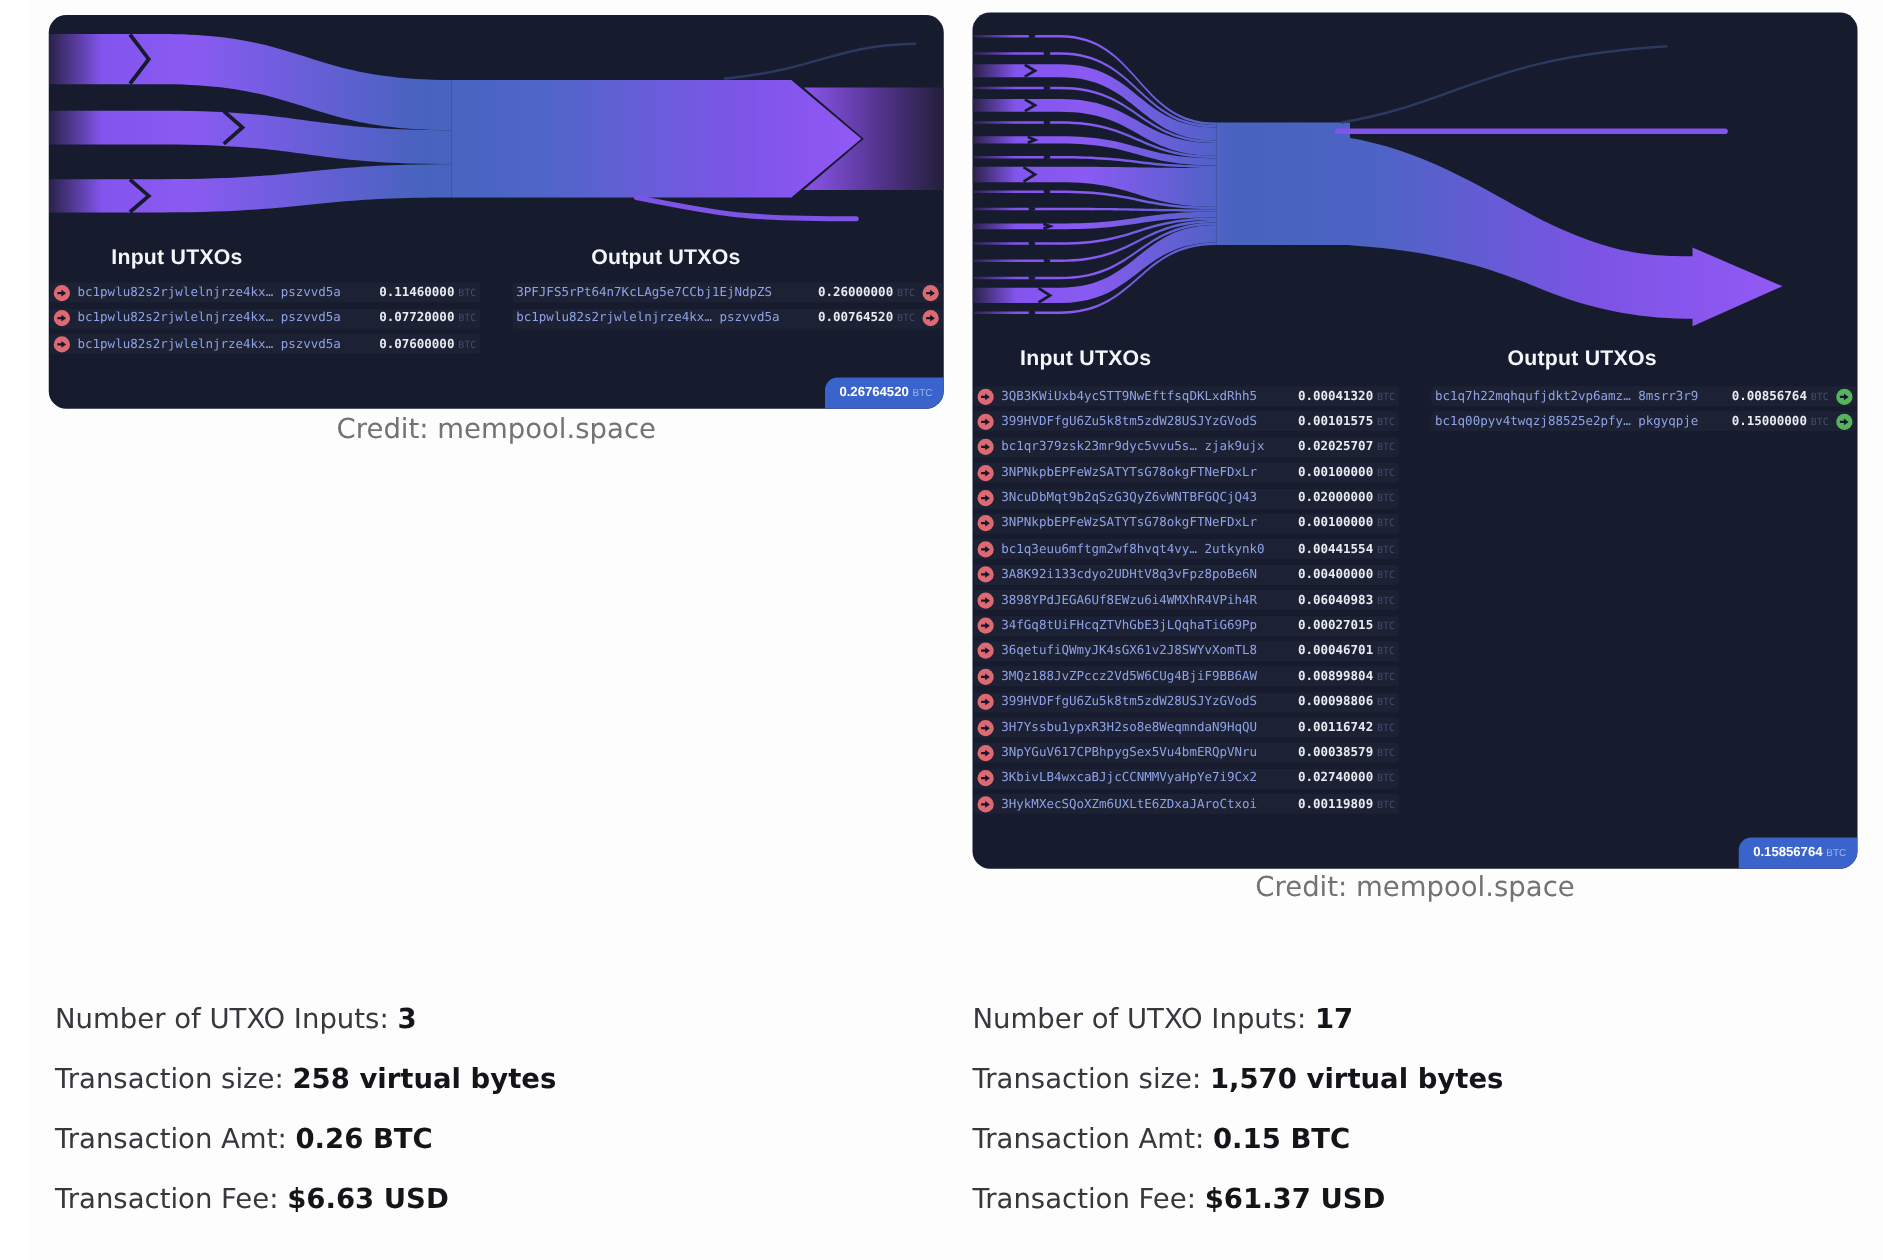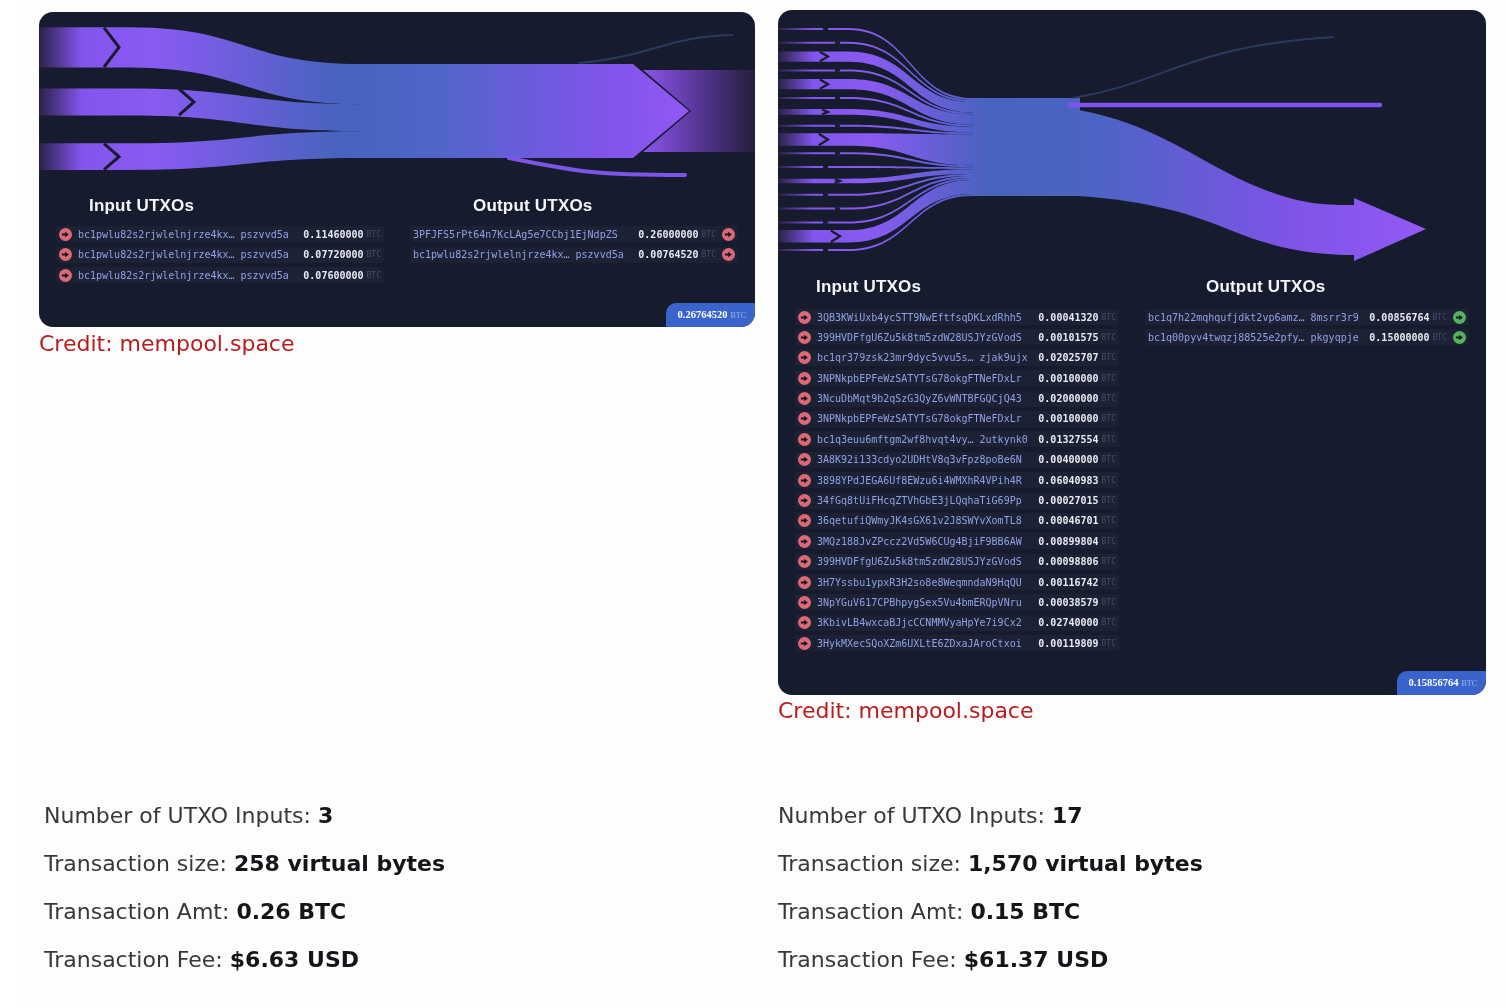--- a/index.html
+++ b/index.html
@@ -11,47 +11,47 @@
   .panel-left  { left:16px;  top:12px; width:716px; height:315px; }
   .panel-right { left:755px; top:10px; width:708px; height:685px; }
   .sankey { display:block; }
 
   .hdr { position:absolute; color:#f5f6fa; font-size:17px; font-weight:bold; letter-spacing:.2px; }
   .panel-left  .hdr-in  { left:50px;  top:184px; }
   .panel-left  .hdr-out { left:434px; top:184px; }
   .panel-right .hdr-in  { left:38px;  top:267px; }
   .panel-right .hdr-out { left:428px; top:267px; }
 
-  .list { position:absolute; left:0; right:0; display:flex; gap:26px; padding:0 17px; }
+  .list { position:absolute; left:0; right:0; display:flex; gap:26px; padding:0 1px; }
   .panel-left  .list { top:214px; }
   .panel-right .list { top:299px; }
   .lcol, .rcol { flex:1; min-width:0; }
 
   .row { display:flex; align-items:center; height:16px; margin-bottom:4.4px;
          padding:0 3px; background:rgba(255,255,255,0.028); border-radius:2px;
          font-family:"DejaVu Sans Mono", monospace; font-size:10px; white-space:nowrap; }
   .panel-left .row { margin-bottom:4.6px; }
   .icn { width:13px; height:13px; border-radius:50%; flex:0 0 13px;
          display:flex; align-items:center; justify-content:center; }
   .icn svg { width:9px; height:9px; display:block; }
   .icn-red   { background:#dd6972; }
   .icn-green { background:#55b45c; }
   .addr { color:#8fa2e6; margin-left:6px; overflow:hidden; text-overflow:ellipsis; }
   .amt  { margin-left:auto; color:#e9ebf3; font-weight:bold; }
   .unit { color:#414c6b; font-size:8px; margin-left:3px; }
   .row .icn-out { margin-left:6px; }
 
   .total-badge { position:absolute; right:0; bottom:0; background:#3a63cb;
-                 color:#ffffff; font-family:Liberation Serif, serif;
+                 color:#ffffff; font-family:Liberation Sans, sans-serif;
                  font-size:10.5px; font-weight:bold; padding:6px 9px 7px 12px;
                  border-radius:10px 0 14px 0; }
   .total-badge .b-unit { color:#9db8ee; font-size:8px; font-weight:normal; margin-left:3px; }
 
   .credit { position:absolute; font-family:"DejaVu Sans", sans-serif;
-            font-size:22px; color:#b91c1c; text-align:left; }
+            font-size:22px; color:#737373; text-align:center; }
   .credit-left  { left:16px;  top:331px; width:716px; }
   .credit-right { left:755px; top:698px; width:708px; }
 
   
   .summary { position:absolute; font-family:"DejaVu Sans", sans-serif;
              font-size:22px; line-height:48px; color:#36383c; }
   .sum-left  { left:21px;  top:792px; }
   .sum-right { left:755px; top:792px; }
   .summary b { color:#141518; }
 </style>
@@ -292,21 +292,21 @@
             <span class="unit">BTC</span>
           </div>
 
           <div class="row">
             <span class="icn icn-red">
               <svg viewBox="0 0 10 10">
                 <path d="M1,3.9 H4.6 V1.9 L8.8,5 L4.6,8.1 V6.1 H1 Z" fill="#141a2c"></path>
               </svg>
             </span>
             <span class="addr">bc1q3euu6mftgm2wf8hvqt4vy… 2utkynk0</span>
-            <span class="amt">0.01327554</span>
+            <span class="amt">0.00441554</span>
             <span class="unit">BTC</span>
           </div>
 
           <div class="row">
             <span class="icn icn-red">
               <svg viewBox="0 0 10 10">
                 <path d="M1,3.9 H4.6 V1.9 L8.8,5 L4.6,8.1 V6.1 H1 Z" fill="#141a2c"></path>
               </svg>
             </span>
             <span class="addr">3A8K92i133cdyo2UDHtV8q3vFpz8poBe6N</span>

